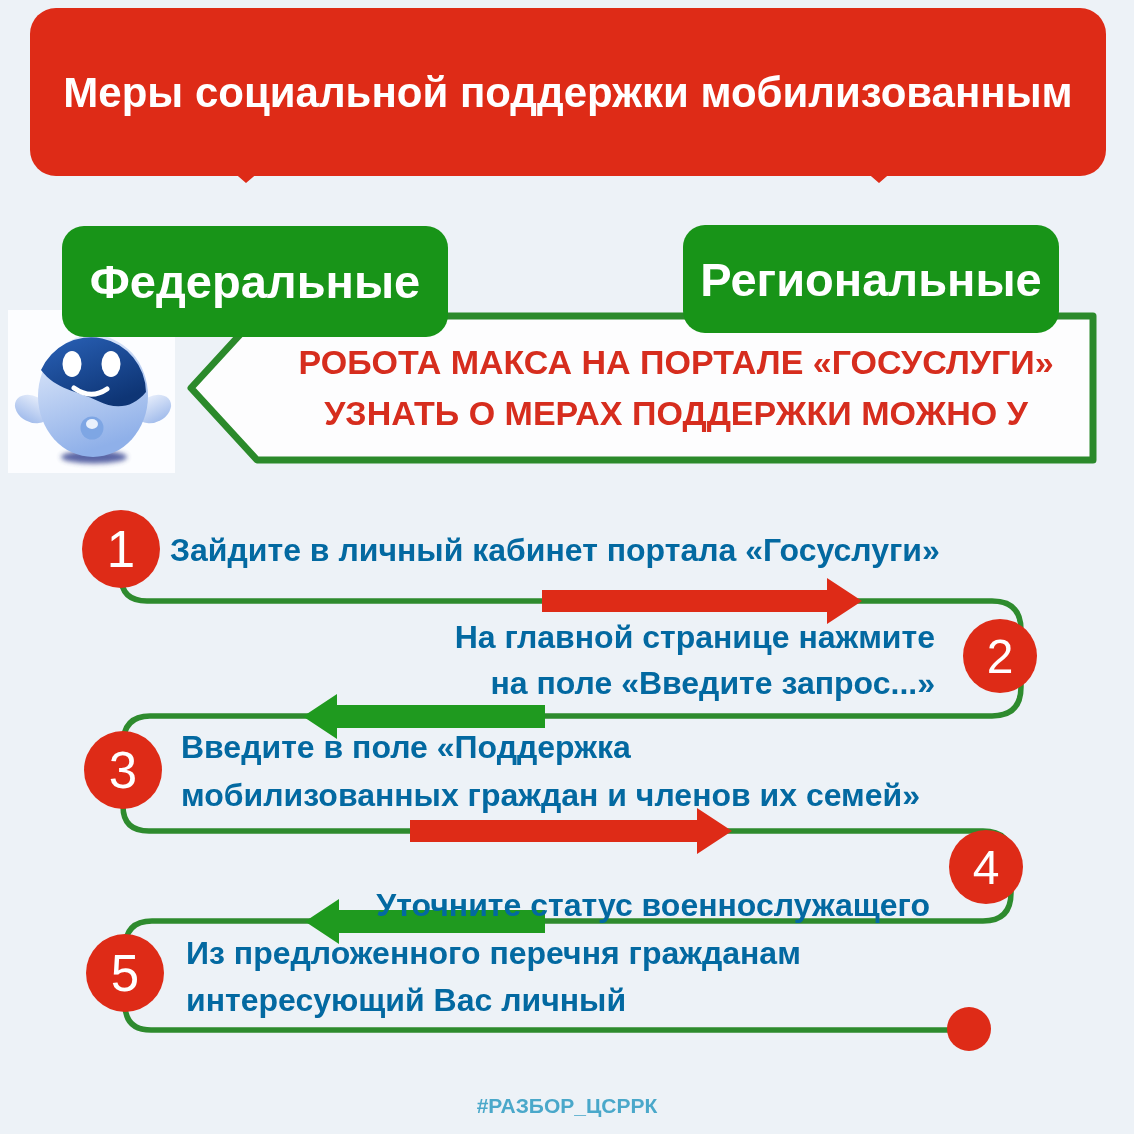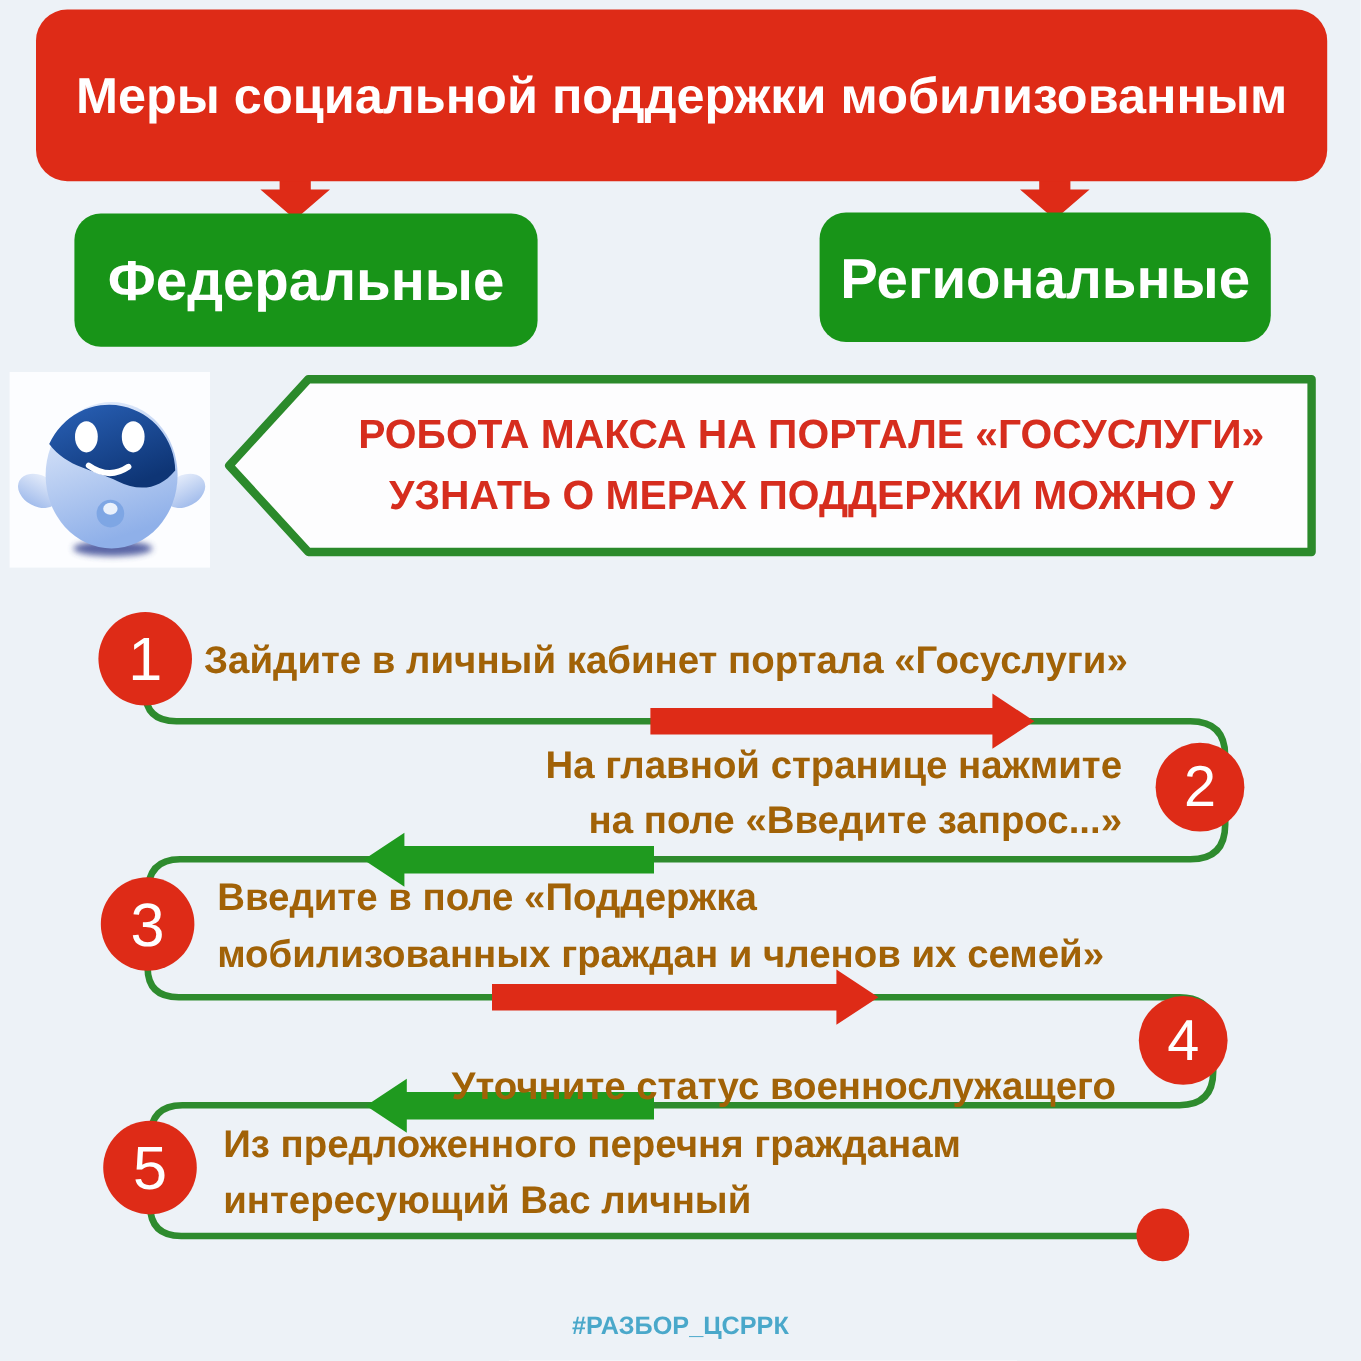--- a/index.html
+++ b/index.html
@@ -5,30 +5,30 @@
   html,body{margin:0;padding:0;}
   body{font-family:"Liberation Sans",sans-serif;background:#ffffff;}
   .canvas{
     position:relative;width:1134px;height:1134px;overflow:hidden;
     background:#edf2f7;
   }
   .abs{position:absolute;}
   svg.deco{position:absolute;left:0;top:0;width:1134px;height:1134px;z-index:1;}
 
   .header-box{
-    left:30px;top:8px;width:1076px;height:143px;
+    left:30px;top:8px;width:1076px;height:168px;
     background:#de2b17;border-radius:26px;z-index:2;
     display:flex;align-items:center;justify-content:center;
     color:#ffffff;font-weight:bold;font-size:42px;line-height:57px;text-align:center;
     white-space:nowrap;
   }
   .cat-btn{
     background:#189418;border-radius:22px;z-index:2;
     display:flex;align-items:center;justify-content:center;
-    color:#ffffff;font-weight:bold;font-size:47px;white-space:nowrap;
+    color:#ffffff;font-weight:bold;font-size:47px;white-space:nowrap;margin-top:48px;
   }
   .cat-btn.fed{left:62px;top:178px;width:386px;height:111px;}
   .cat-btn.reg{left:683px;top:177px;width:376px;height:108px;}
 
   .bubble-text{
     left:258px;top:337px;width:836px;z-index:2;
     text-align:center;color:#d62d1e;font-weight:bold;font-size:34px;line-height:51px;
     white-space:nowrap;
   }
 
@@ -39,21 +39,21 @@
   }
   .num-circle.big{width:78px;height:78px;font-size:51px;}
   .num-circle.small{width:74px;height:74px;font-size:48px;}
   .c1{left:82px;top:510px;}
   .c2{left:963px;top:619px;}
   .c3{left:84px;top:731px;}
   .c4{left:949px;top:830px;}
   .c5{left:86px;top:934px;}
 
   .step-text{
-    z-index:2;color:#a16207;font-weight:bold;font-size:32px;white-space:nowrap;
+    z-index:2;color:#0369a1;font-weight:bold;font-size:32px;white-space:nowrap;
   }
   .step-text div{white-space:nowrap;}
   .s1{left:170px;top:530px;line-height:40px;}
   .s2{right:199px;top:614px;line-height:46px;text-align:right;}
   .s3{left:181px;top:723px;line-height:48px;}
   .s4{right:204px;top:882px;line-height:46px;text-align:right;}
   .s5{left:186px;top:930px;line-height:47px;}
 
   .footer-tag{
     left:0;top:1094px;width:1134px;z-index:2;text-align:center;

